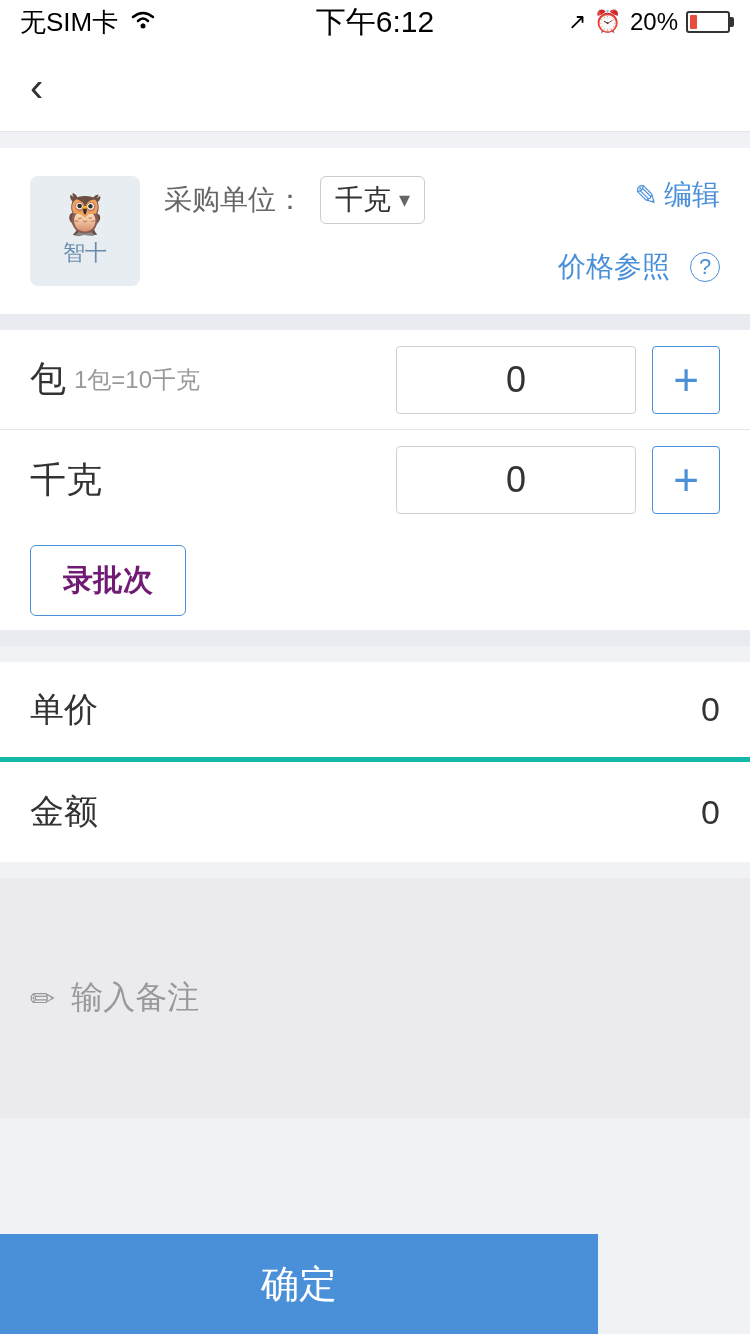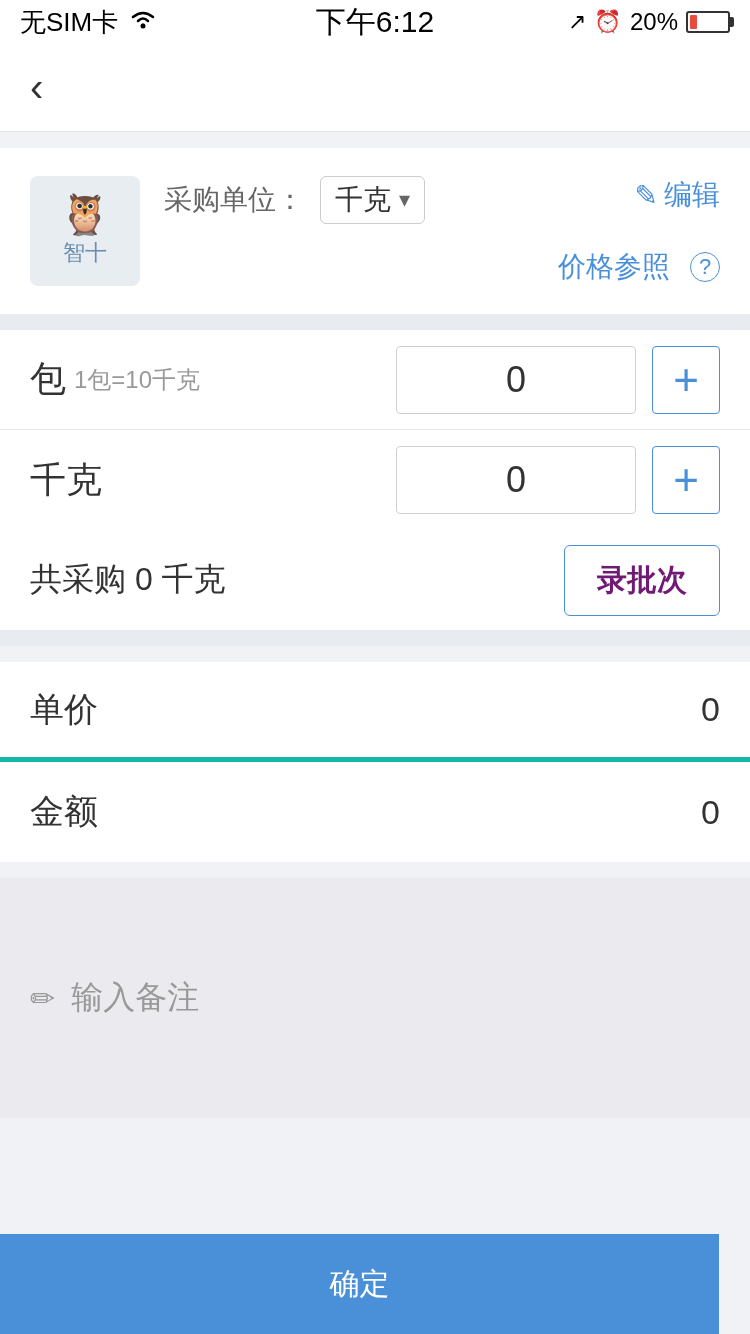--- a/index.html
+++ b/index.html
@@ -302,25 +302,25 @@
     .notes-placeholder {
       font-size: 32px;
       color: #999;
     }
 
     
     .confirm-btn {
       position: fixed;
       bottom: 0;
       left: 0;
-      width: 719px;
+      width: 598px;
       height: 100px;
       background: #4a90d9;
       color: #fff;
-      font-size: 30px;
+      font-size: 38px;
       display: flex;
       align-items: center;
       justify-content: center;
       cursor: pointer;
       border: none;
     }
 
     .chevron-down {
       font-size: 22px;
       color: #666;
@@ -396,21 +396,20 @@
 
   <div class="input-row">
     <span class="input-label">千克</span>
     <div class="input-spacer"></div>
     <input class="qty-input" type="text" value="0" style="">
     <div class="plus-btn">+</div>
   </div>
 </div>
 
 <div class="total-row">
-  <span class="total-label">共采购 0 千克</span>
   <div class="record-btn">录批次</div>
 </div>
 
 <div class="separator"></div>
 
 <div class="info-section">
   <div class="info-row">
     <span class="info-label">单价</span>
     <span class="info-value">0</span>
   </div>

